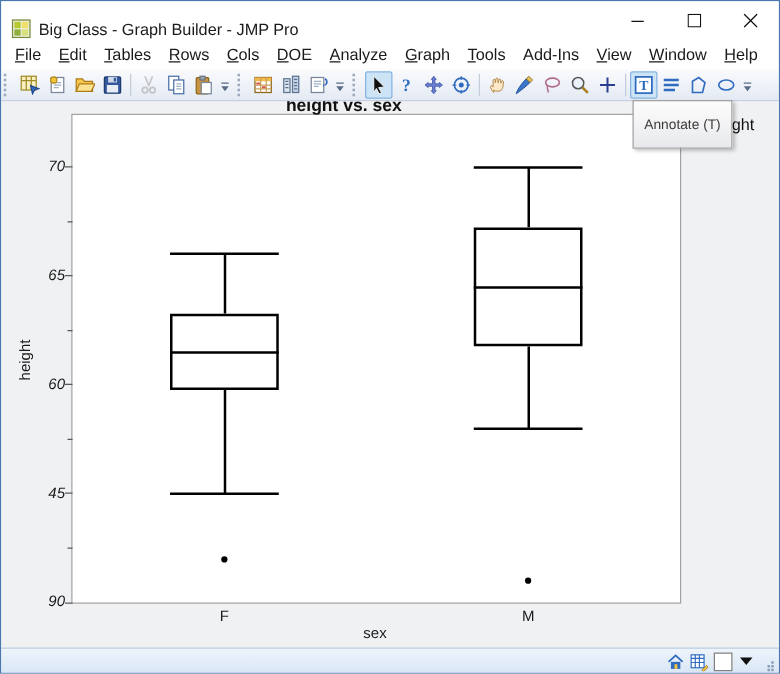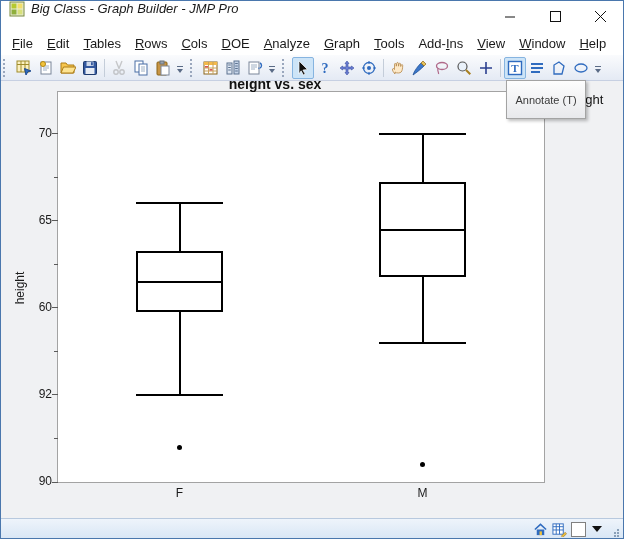--- a/index.html
+++ b/index.html
@@ -1,18 +1,18 @@
 <!DOCTYPE html>
 <html><head>
 <meta charset="utf-8">
 <style>
   html,body{margin:0;padding:0;background:#cfd6de;font-family:"Liberation Sans",sans-serif;}
   .window{position:relative;width:624px;height:539px;background:#fff;border:1px solid #4a77ad;box-sizing:border-box;overflow:hidden;}
   
-  .titlebar{position:absolute;left:0;top:0;width:100%;height:30px;background:#ffffff;display:flex;align-items:flex-start;font-style:italic;}
+  .titlebar{position:absolute;left:0;top:0;width:100%;height:30px;background:#ffffff;display:flex;align-items:flex-end;}
   .titlebar .appicon{margin:0 6px 0 8px;width:16px;height:16px;flex:0 0 auto;}
   .titlebar .title{font-size:13px;color:#1a1a1a;white-space:nowrap;}
   .cap-btns{position:absolute;right:0;top:0;height:30px;display:flex;}
   .cap-btn{width:45px;height:30px;display:flex;align-items:center;justify-content:center;}
   
   .menubar{position:absolute;left:0;top:30px;width:100%;height:24px;background:#ffffff;display:flex;align-items:center;padding-left:4px;box-sizing:border-box;}
   .menu-item{font-size:13px;color:#1a1a1a;padding:3px 7px;white-space:nowrap;}
   .menu-item u{text-decoration:underline;}
   
   .toolbar{position:absolute;left:0;top:54px;width:100%;height:26px;background:linear-gradient(#fafbfd,#e4eaf4);border-bottom:1px solid #c7d0e2;display:flex;align-items:center;box-sizing:border-box;z-index:5;}
@@ -24,21 +24,21 @@
   .tool.disabled{opacity:.5;filter:grayscale(1);}
   .chev{width:11px;height:18px;position:relative;margin:4px 2px 0 1px;}
   .chev::before{content:"";position:absolute;left:2px;top:5px;width:6px;height:1px;background:#5a6b86;}
   .chev::after{content:"";position:absolute;left:2px;top:8px;width:0;height:0;border-left:3px solid transparent;border-right:3px solid transparent;border-top:4px solid #5a6b86;}
   
   .graph-area{position:absolute;left:0;top:80px;width:624px;height:437px;background:#f0f1f3;padding-left:16px;}
   .chart-title{position:absolute;left:0;top:-5px;width:548px;text-align:center;font-size:14px;font-weight:bold;color:#111;z-index:1;}
   .plot{position:absolute;left:56px;top:10px;width:486px;height:390px;background:#fff;border:1px solid #a3a3a3;box-sizing:content-box;}
   .tick-major{position:absolute;left:-6px;width:6px;height:1px;background:#5a5a5a;}
   .tick-minor{position:absolute;left:-4px;width:4px;height:1px;background:#5a5a5a;}
-  .tick-label{position:absolute;left:-34px;width:28px;text-align:right;font-size:12px;color:#1a1a1a;}
+  .tick-label{position:absolute;left:-34px;width:28px;text-align:right;font-size:12px;color:#1a1a1a;font-style:italic;}
   .stem{position:absolute;width:2px;background:#000;}
   .cap{position:absolute;height:2px;background:#000;}
   .bbox{position:absolute;border:2px solid #000;background:#fff;box-sizing:border-box;}
   .dot{position:absolute;width:5px;height:5px;border-radius:50%;background:#000;}
   .cat-label{position:absolute;width:60px;text-align:center;font-size:12px;color:#1a1a1a;}
   .ylabel{position:absolute;left:-20px;top:199px;width:80px;height:16px;text-align:center;font-size:12px;color:#1a1a1a;transform:rotate(-90deg);}
   .xlabel{position:absolute;left:56px;top:418px;width:486px;text-align:center;font-size:12px;color:#1a1a1a;}
   .overlay-label{position:absolute;left:567px;top:11px;font-size:13px;color:#111;z-index:20;}
   .annotation{position:absolute;left:258px;top:72px;width:60px;box-sizing:border-box;background:#ffff9c;border:2px solid #000;padding:3px 5px;font-size:11px;line-height:15px;color:#111;z-index:15;}
   .tooltip{position:absolute;left:505px;top:-1px;width:80px;height:39px;box-sizing:border-box;background:linear-gradient(#fdfdfd,#e8e9ec);border:1px solid #a3a3a3;box-shadow:2px 2px 3px rgba(0,0,0,.25);font-size:11px;color:#3a3a3a;display:flex;align-items:center;justify-content:center;z-index:30;white-space:nowrap;}
@@ -260,21 +260,21 @@
     <span class="chev"></span>
   </div>
 
   <div class="graph-area">
     <div class="chart-title">height vs. sex</div>
     <div class="ylabel">height</div>
     <div class="plot" id="plot">
         <div class="tick-major" style="top: 389.5px;"></div>
         <div class="tick-label" style="top: 382px;">90</div>
         <div class="tick-major" style="top: 302.446px;"></div>
-        <div class="tick-label" style="top: 294.946px;">92</div>
+        <div class="tick-label" style="top: 294.946px;">45</div>
         <div class="tick-major" style="top: 215.393px;"></div>
         <div class="tick-label" style="top: 207.893px;">60</div>
         <div class="tick-major" style="top: 128.339px;"></div>
         <div class="tick-label" style="top: 120.839px; text-align: right;">65</div>
         <div class="tick-major" style="top: 41.2857px;"></div>
         <div class="tick-label" style="top: 33.7857px;">70</div>
         <div class="tick-minor" style="top: 345.973px;"></div>
         <div class="tick-minor" style="top: 258.92px;"></div>
         <div class="tick-minor" style="top: 171.866px;"></div>
         <div class="tick-minor" style="top: 84.8125px;"></div>
@@ -288,20 +288,21 @@
         <div class="cat-label" style="left: 91.5px; top: 394px;">F</div>
         <div class="stem" style="left: 363.5px; top: 41.7857px; height: 47.8795px;"></div>
         <div class="stem" style="left: 363.5px; top: 185.424px; height: 65.2902px;"></div>
         <div class="cap" style="left: 321px; width: 87px; top: 40.7857px;"></div>
         <div class="cap" style="left: 321px; width: 87px; top: 249.714px;"></div>
         <div class="bbox" style="left: 321px; width: 87px; top: 89.6652px; height: 95.7589px;"></div>
         <div class="cap" style="left: 321px; width: 87px; top: 136.545px;"></div>
         <div class="dot" style="left: 362px; top: 370.089px;"></div>
         <div class="cat-label" style="left: 334.5px; top: 394px;">M</div>
       </div>
+    <div class="xlabel">sex</div>
     <div class="overlay-label">height</div>
     <div class="tooltip">
       <span>Annotate (T)</span>
     </div>
   </div>
 
   <div class="statusbar">
     <div class="sb-icons">
       <span class="sb-icon">
           <svg viewBox="0 0 16 16">

